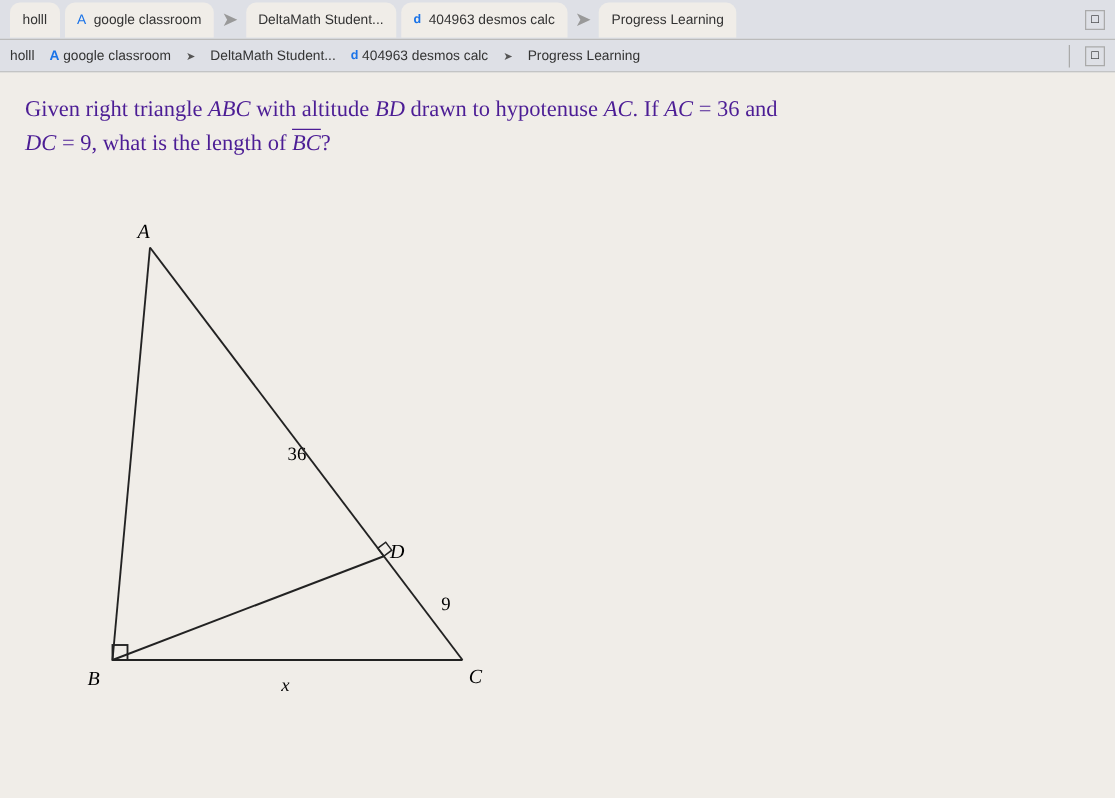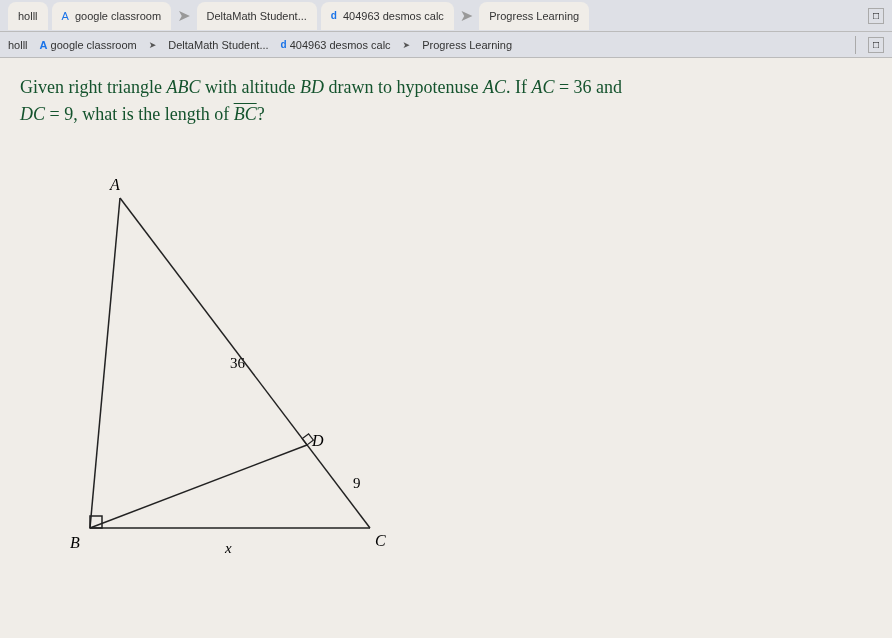--- a/index.html
+++ b/index.html
@@ -67,21 +67,21 @@
     
     .content {
       background: #f0ede8;
       padding: 16px 20px;
       height: calc(638px - 94px);
     }
 
     .problem-text {
       font-size: 18px;
       line-height: 1.5;
-      color: #14532d;
+      color: #4c1d95;
       margin-bottom: 10px;
       max-width: 860px;
     }
     .problem-text em {
       font-style: italic;
     }
 
     .diagram-container {
       margin-top: 10px;
       display: flex;

